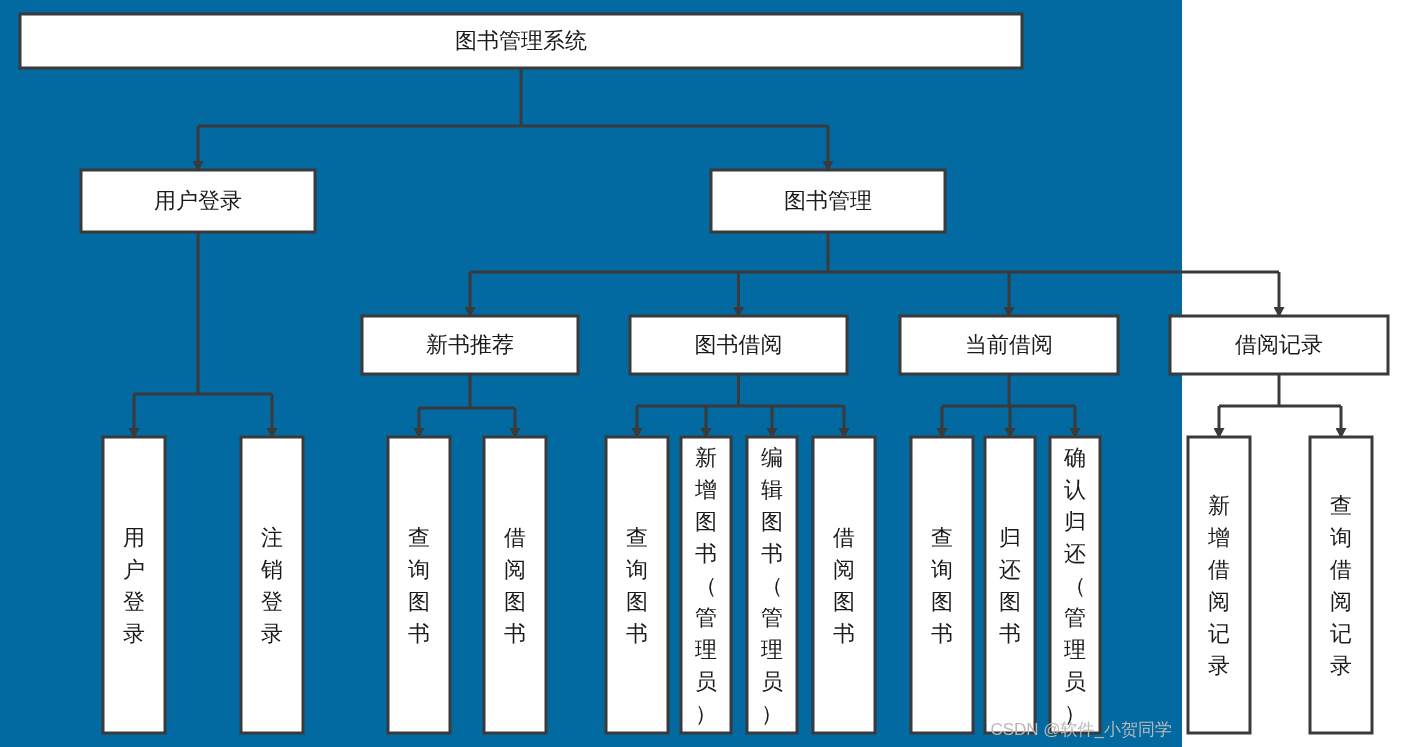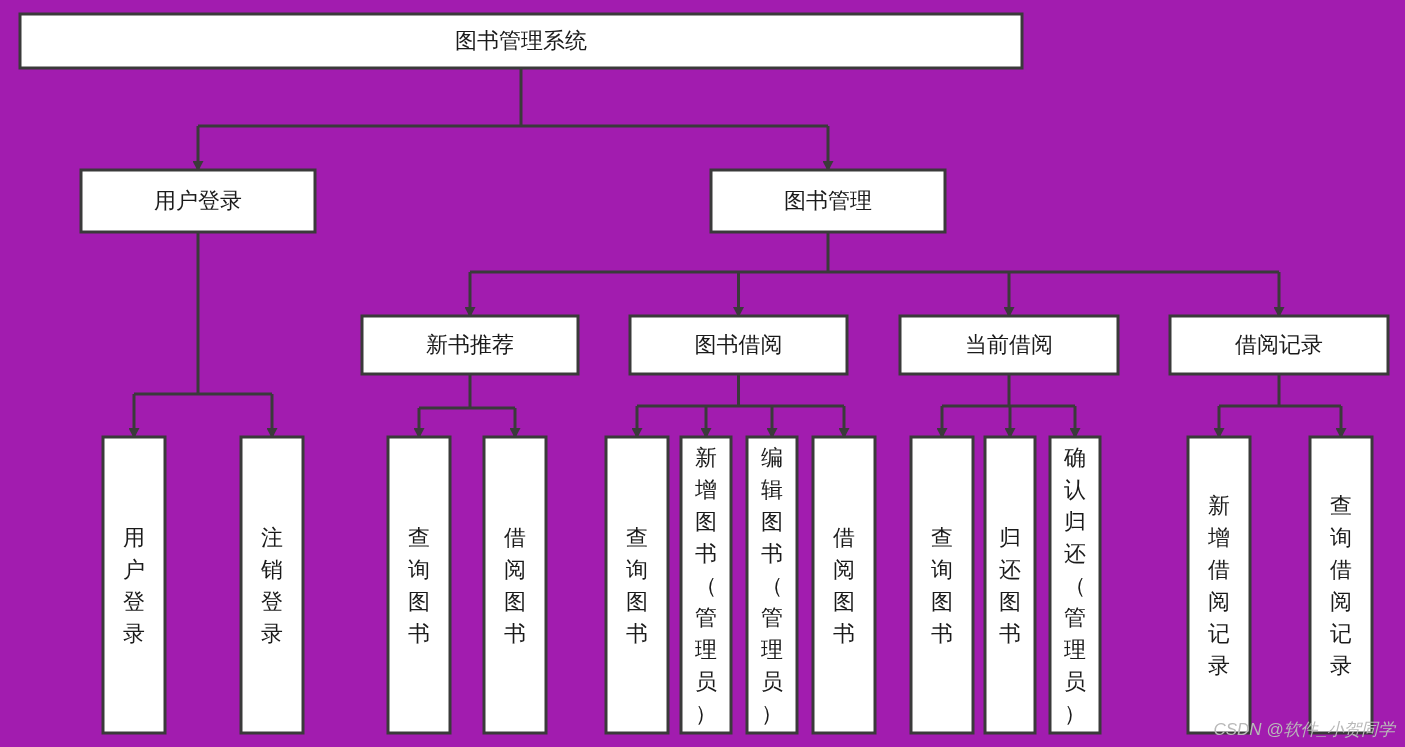--- a/index.html
+++ b/index.html
@@ -1,37 +1,37 @@
 <!DOCTYPE html>
 <html><head>
 <meta charset="utf-8">
 <style>
   html,body{margin:0;padding:0;background:#ffffff;}
   body{
     font-family:"Liberation Sans","DejaVu Sans",sans-serif;
     width:1405px;height:747px;overflow:hidden;
   }
-  #diagram-root{position:relative;width:1405px;height:747px;background:#a21caf;}
+  #diagram-root{position:relative;width:1182px;height:747px;background:#0369a1;}
   svg#flow{position:absolute;left:0;top:0;width:1405px;height:747px;}
   .node-rect{fill:#ffffff;stroke:#3a3a3a;stroke-width:3;}
   .node-label{
     font-family:"Liberation Sans","DejaVu Sans",sans-serif;
     fill:#1a1a1a;font-size:22px;text-anchor:middle;
     dominant-baseline:middle;
   }
   .node-label-vert{
     font-family:"Liberation Sans","DejaVu Sans",sans-serif;
     fill:#1a1a1a;font-size:22px;text-anchor:middle;
   }
   .connector{stroke:#3a3a3a;stroke-width:3;fill:none;}
   .watermark{
     position:absolute;right:10px;bottom:6px;
     font-family:"Liberation Sans","DejaVu Sans",sans-serif;
     font-size:17px;color:#b9b9b9;white-space:nowrap;
-    pointer-events:none;user-select:none;font-style:italic;
+    pointer-events:none;user-select:none;
   }
 </style>
 </head>
 <body>
 
 <div id="diagram-root">
 
   <svg id="flow" viewBox="0 0 1405 747">
     <defs>
       <marker id="arrow" markerWidth="11" markerHeight="11" refX="9" refY="5.5" orient="auto" markerUnits="userSpaceOnUse">

